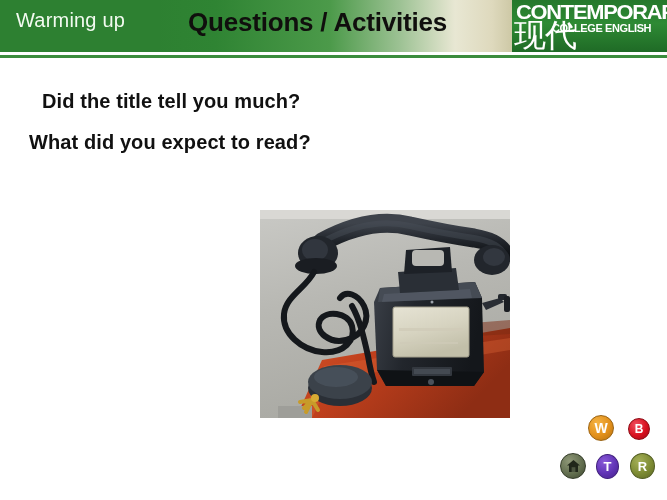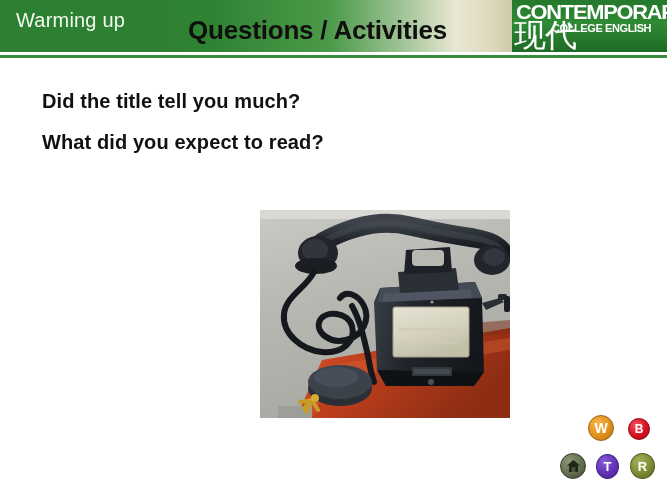--- a/index.html
+++ b/index.html
@@ -47,21 +47,20 @@
     white-space: nowrap;
   }
   .title-main {
     position: absolute;
     left: 188px; top: 7px;
     font-size: 26px;
     font-weight: bold;
     color: #100f0d;
     letter-spacing: -0.2px;
     white-space: nowrap;
-    margin-top: 8px;
   }
 
   
   .logo {
     position: absolute;
     right: 0; top: 0;
     width: 155px; height: 52px;
     background: linear-gradient(to bottom, #25782c 0%, #2e8a34 45%, #1f6a26 100%);
     overflow: hidden;
   }
@@ -125,21 +124,21 @@
   .q-line {
     position: absolute;
     font-size: 20px;
     font-weight: bold;
     color: #111111;
     letter-spacing: 0.1px;
     white-space: nowrap;
     text-align: center;
   }
   #q1 { left: 42px; top: 90px; }
-  #q2 { left: 42px; top: 131px; }
+  #q2 { left: 29px; top: 131px; }
 
   
   .photo {
     position: absolute;
     left: 260px; top: 210px;
     width: 250px; height: 208px;
     overflow: hidden;
     background: #b9b9b5;
   }
   .photo svg { display: block; }

